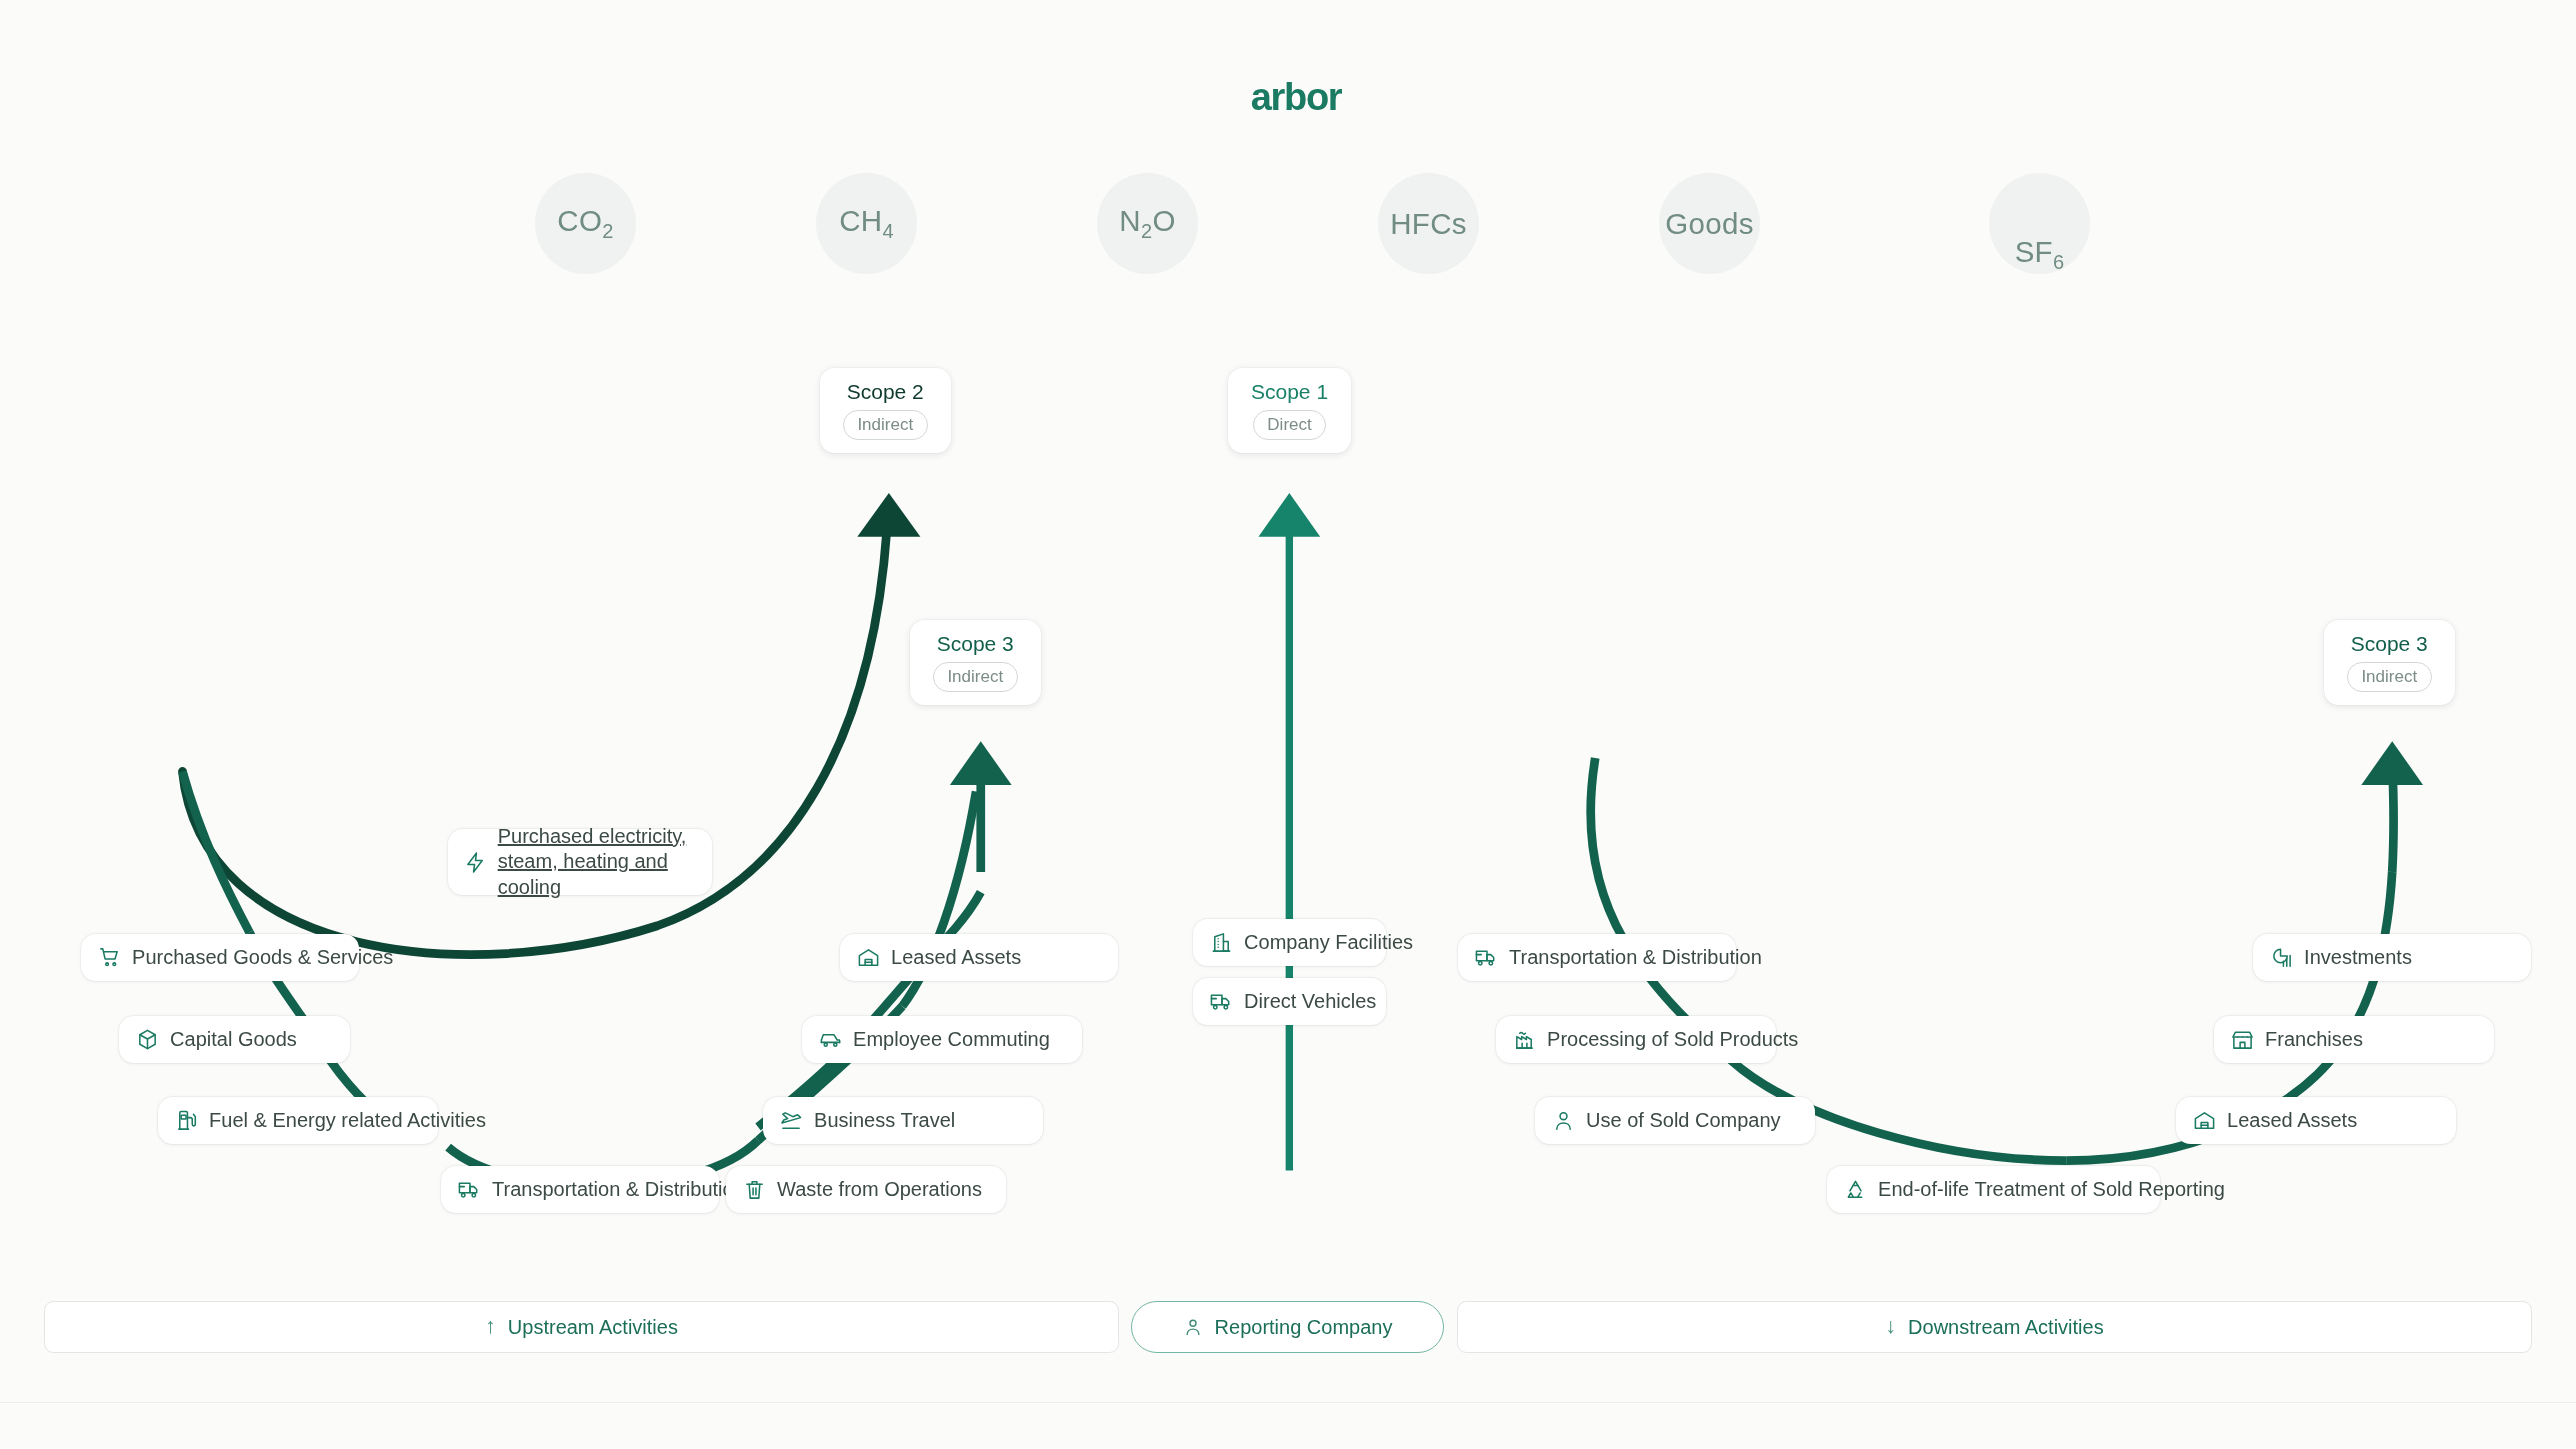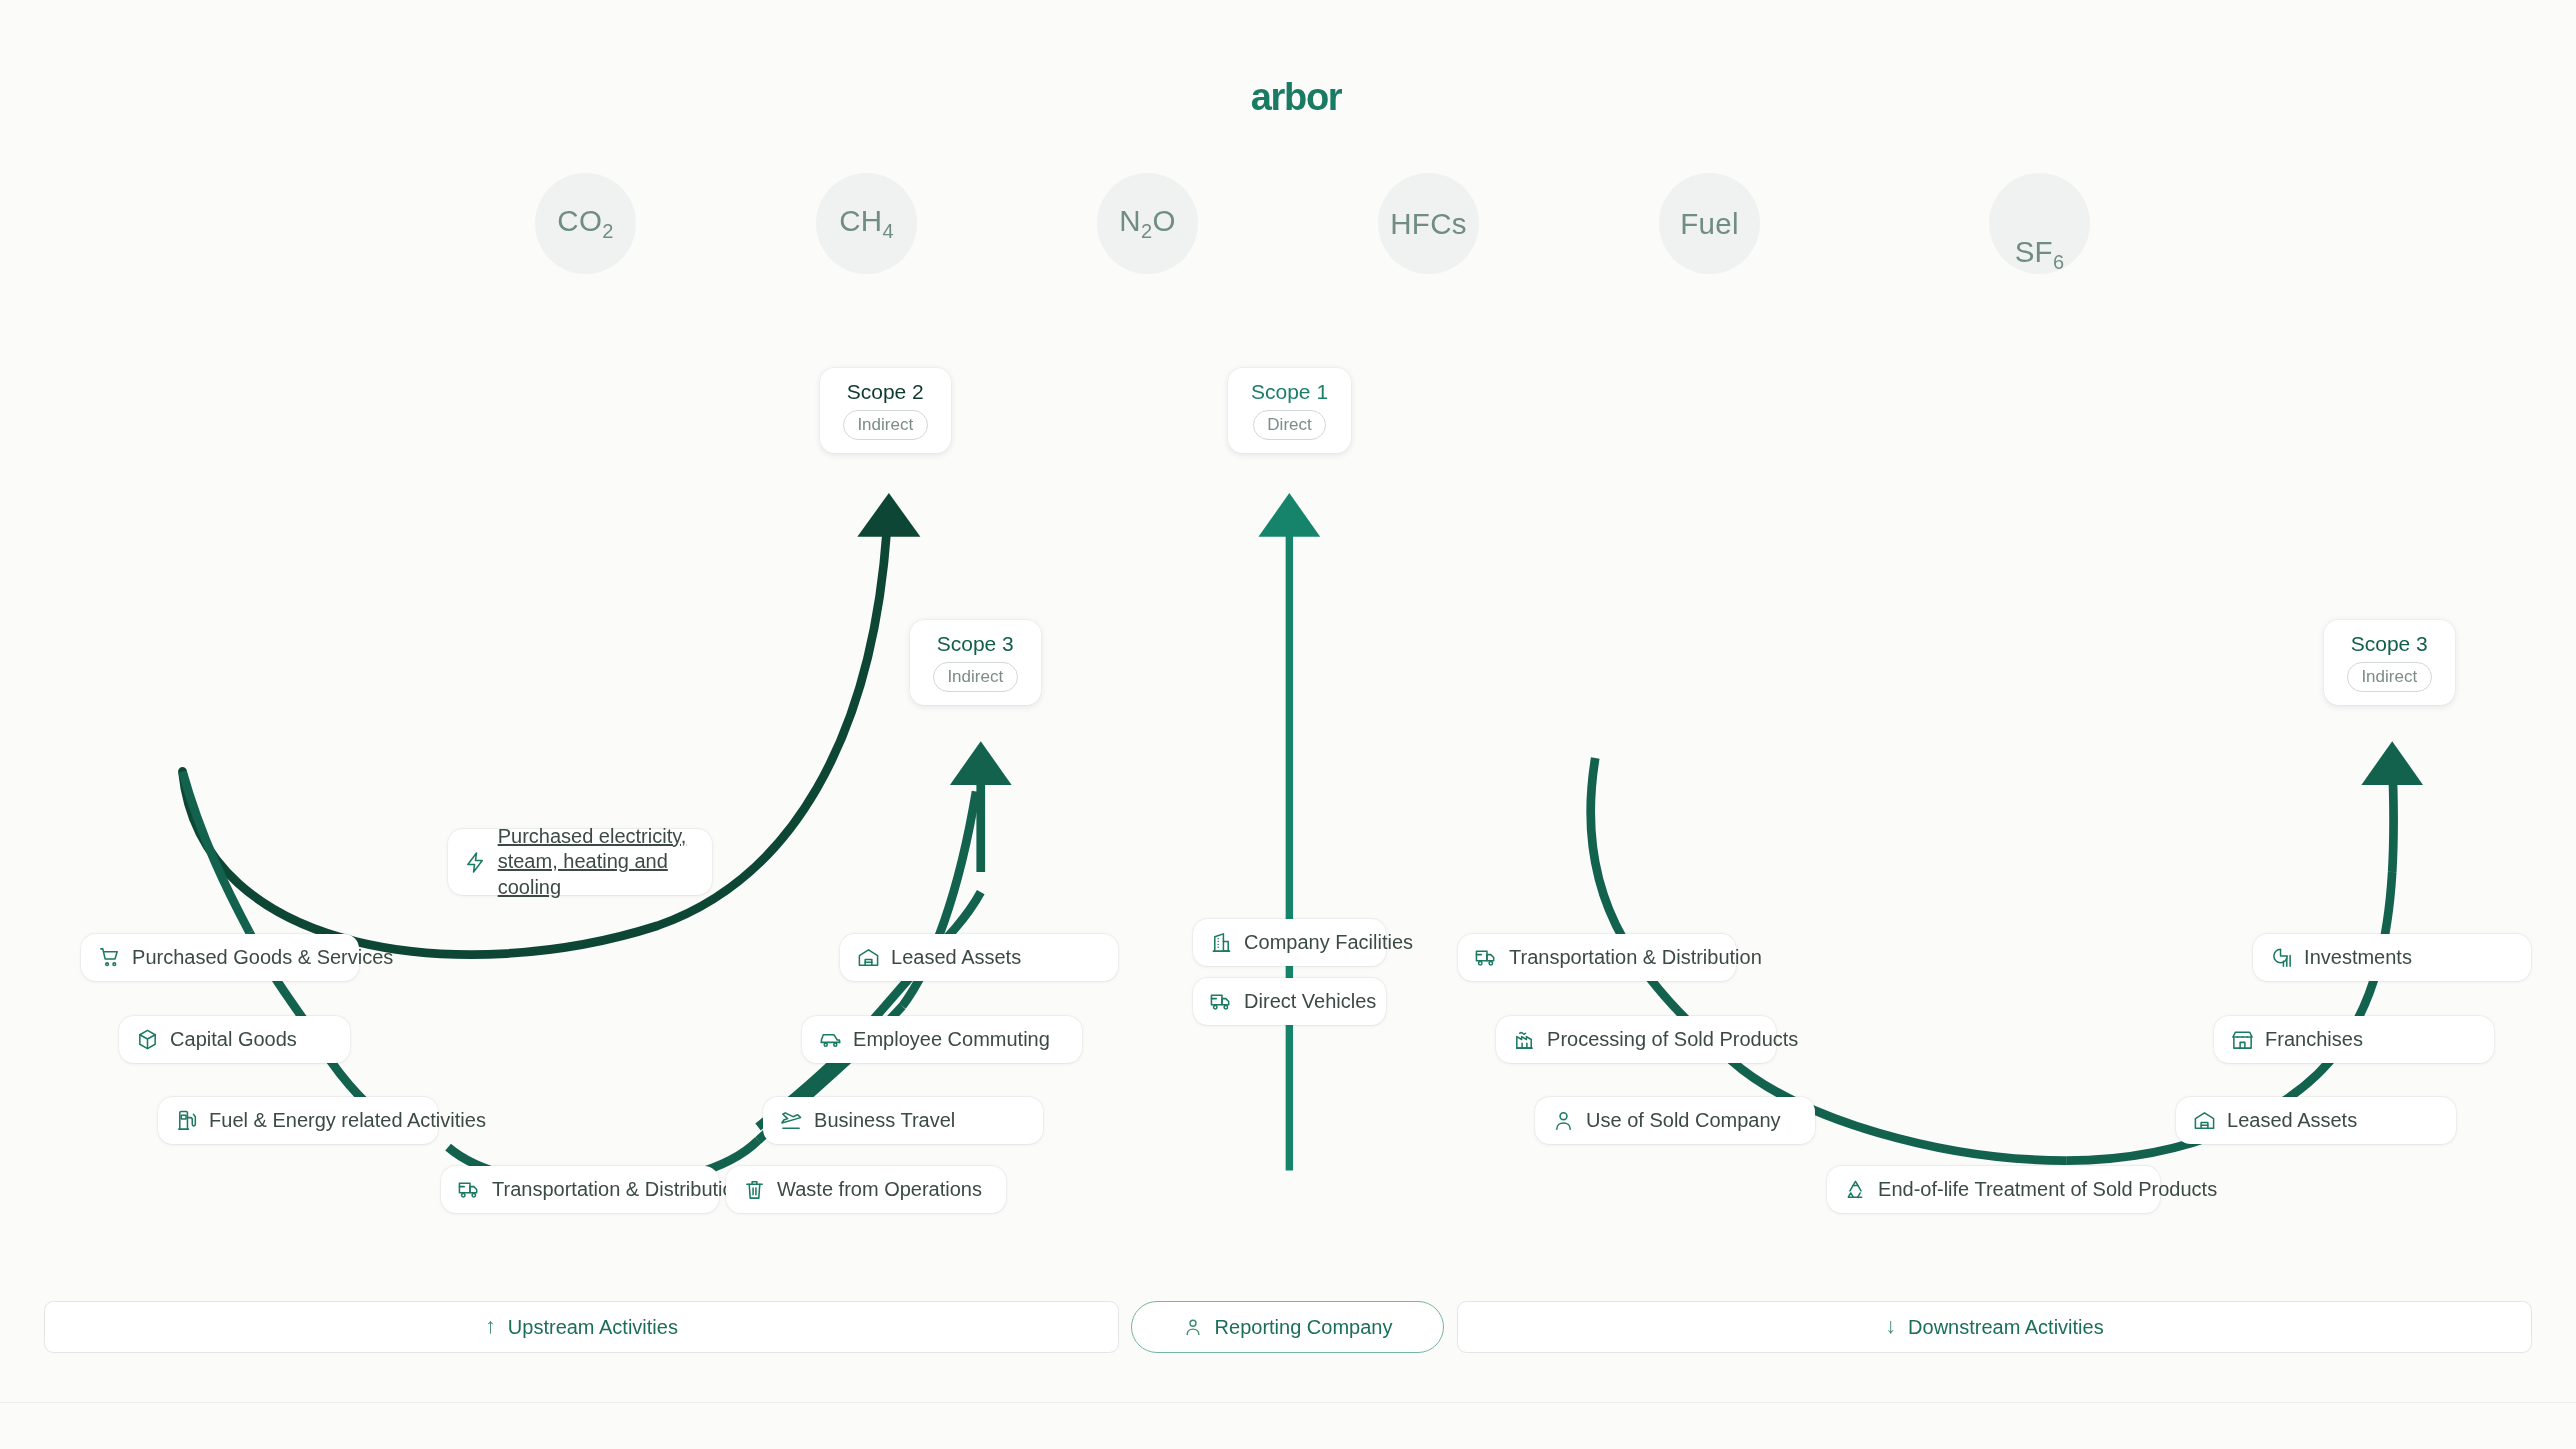--- a/index.html
+++ b/index.html
@@ -65,21 +65,21 @@
   <div class="gas" style="left:816px; top:173px;">
     <span>CH<sub>4</sub></span>
     </div>
   <div class="gas" style="left:1097px; top:173px;">
     <span>N<sub>2</sub>O</span>
     </div>
   <div class="gas" style="left:1378px; top:173px;">
     <span>HFCs</span>
     </div>
   <div class="gas" style="left:1659px; top:173px;">
-    <span>Fuel</span>
+    <span>Goods</span>
     </div>
   <div class="gas" style="left:1989px; top:173px;align-items:flex-end;">
     <span>SF<sub>6</sub></span>
     </div>
 
   <svg class="lines" viewBox="0 0 3840 2160">
 
     <path d="M1922 1745 L1922 770" stroke="#16846A" stroke-width="11" fill="none"></path>
     <polygon points="1922,735 1968,800 1876,800" fill="#16846A"></polygon>
 
@@ -292,21 +292,21 @@
 
   <div class="card" style="left:1827px; top:1166px; width:333px;">
     <span class="ico">
         <svg viewBox="0 0 24 24" fill="none" stroke="currentColor" stroke-width="1.6" stroke-linecap="round" stroke-linejoin="round">
           <path d="M12 3.5l2.6 4.4h-5.2z"></path>
           <path d="M5.5 20h4.2l-2.6-4.4-2.6 4.4z"></path>
           <path d="M18.5 20h-4.2l2.6-4.4"></path>
           <path d="M9.4 7.9 6.2 13.4M14.6 7.9l3.2 5.5M9.7 20h4.6"></path>
         </svg>
       </span>
-    <span class="lbl">End-of-life Treatment of Sold Products</span>
+    <span class="lbl">End-of-life Treatment of Sold Reporting</span>
   </div>
 
   <div class="card" style="left:2253px; top:934px; width:278px;">
     <span class="ico">
         <svg viewBox="0 0 24 24" fill="none" stroke="currentColor" stroke-width="1.6" stroke-linecap="round" stroke-linejoin="round">
           <path d="M11 3.5A7 7 0 1 0 18 10.5h-7z"></path>
           <path d="M14 21v-5M17.5 21v-8M21 21v-11"></path>
         </svg>
       </span>
     <span class="lbl">Investments</span>

